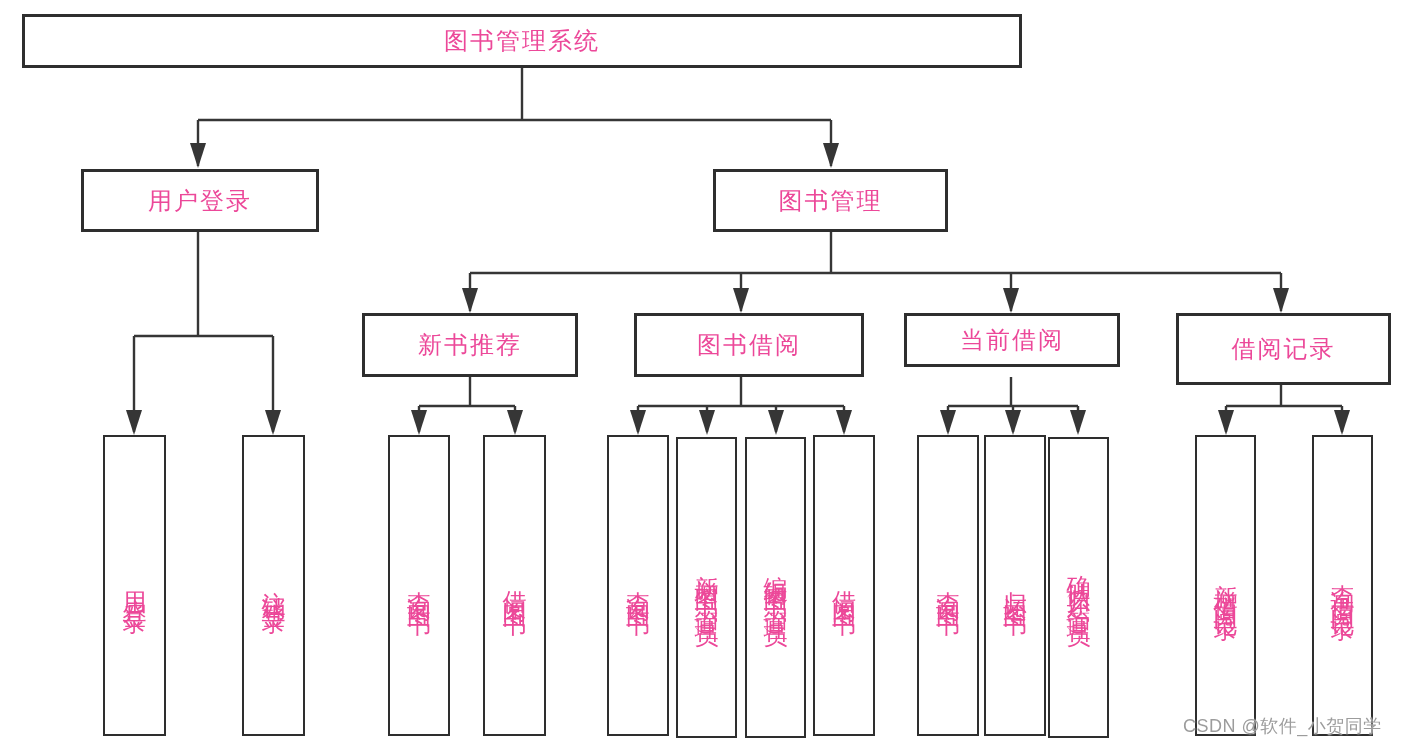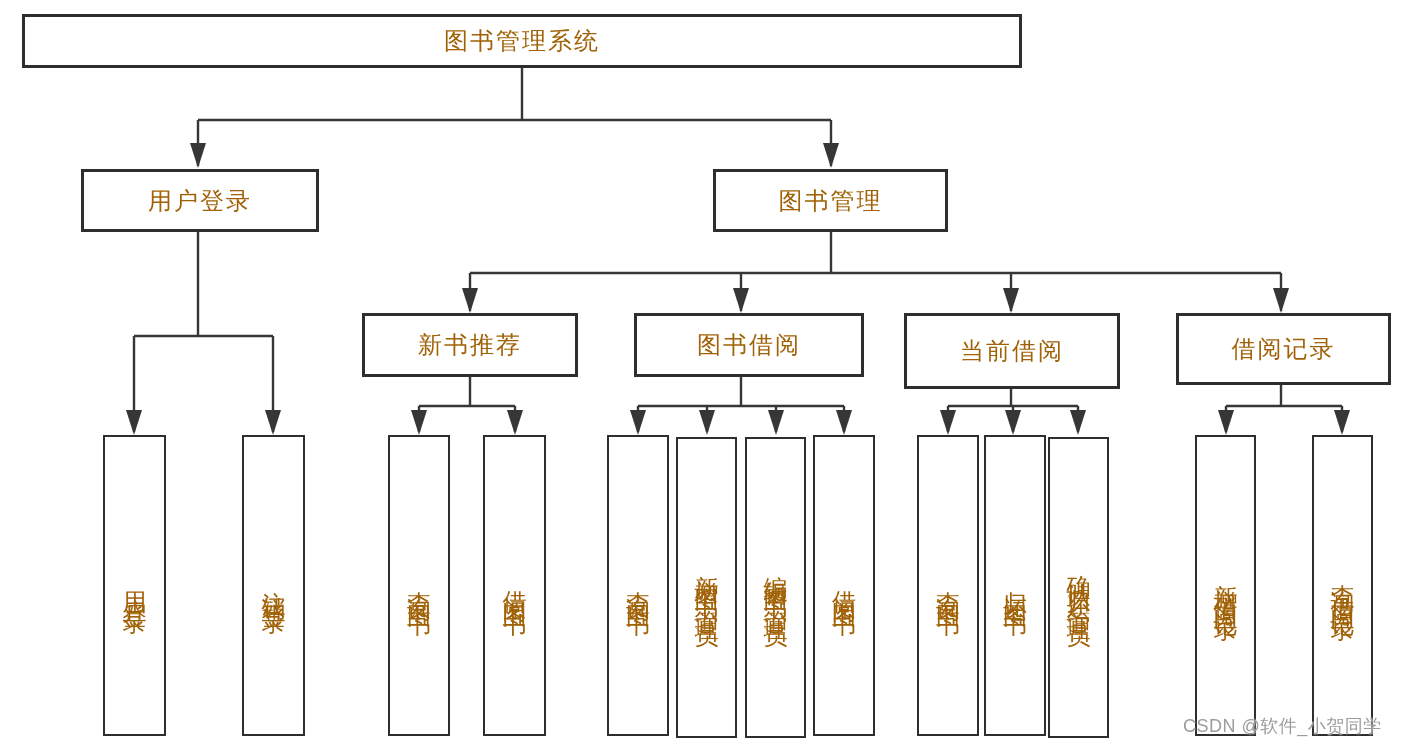--- a/index.html
+++ b/index.html
@@ -6,29 +6,29 @@
   .canvas {
     position:relative; width:1405px; height:747px;
     background:#ffffff; overflow:hidden;
     font-family:"Liberation Sans", sans-serif;
   }
   .connector-layer { position:absolute; left:0; top:0; width:1405px; height:747px; }
   .node {
     position:absolute; box-sizing:border-box;
     background:#ffffff; border:3px solid #2e2e2e;
     display:flex; align-items:center; justify-content:center;
-    color:#a16207;
+    color:#ec4899;
   }
   .h-node { font-size:24px; letter-spacing:2px; }
   .root-node  { left:22px;  top:14px;  width:1000px; height:54px; }
   .l2-login   { left:81px;  top:169px; width:238px;  height:63px; }
   .l2-mgmt    { left:713px; top:169px; width:235px;  height:63px;align-items:center; }
   .l3-newrec  { left:362px; top:313px; width:216px;  height:64px; }
   .l3-borrow  { left:634px; top:313px; width:230px;  height:64px; }
-  .l3-current { left:904px; top:313px; width:216px;  height:76px; }
+  .l3-current { left:904px; top:313px; width:216px;  height:54px; }
   .l3-records { left:1176px;top:313px; width:215px;  height:72px; }
   .leaf {
     top:435px; height:301px; border-width:2.5px;
     font-size:24px;
   }
   .leaf .v-label {
     writing-mode:vertical-rl; text-orientation:mixed;
     letter-spacing:7px; line-height:1; white-space:nowrap;
   }
   .lf1  { left:103px;  width:63px; }

